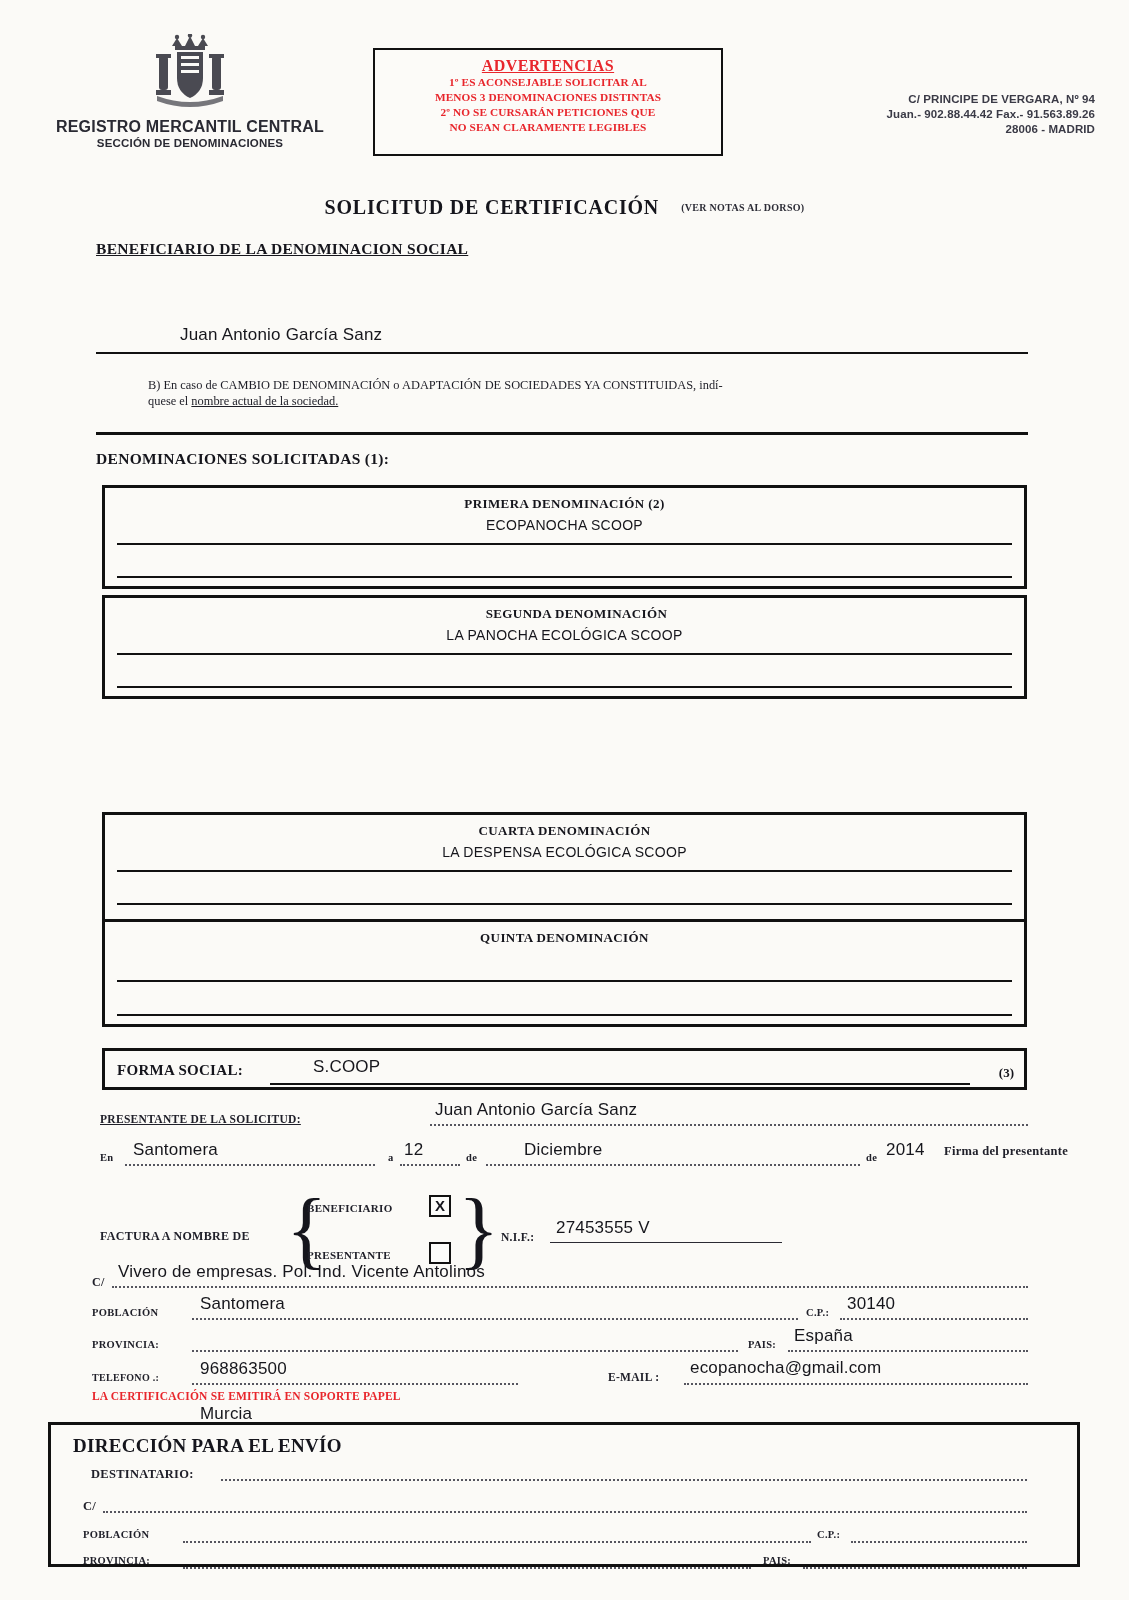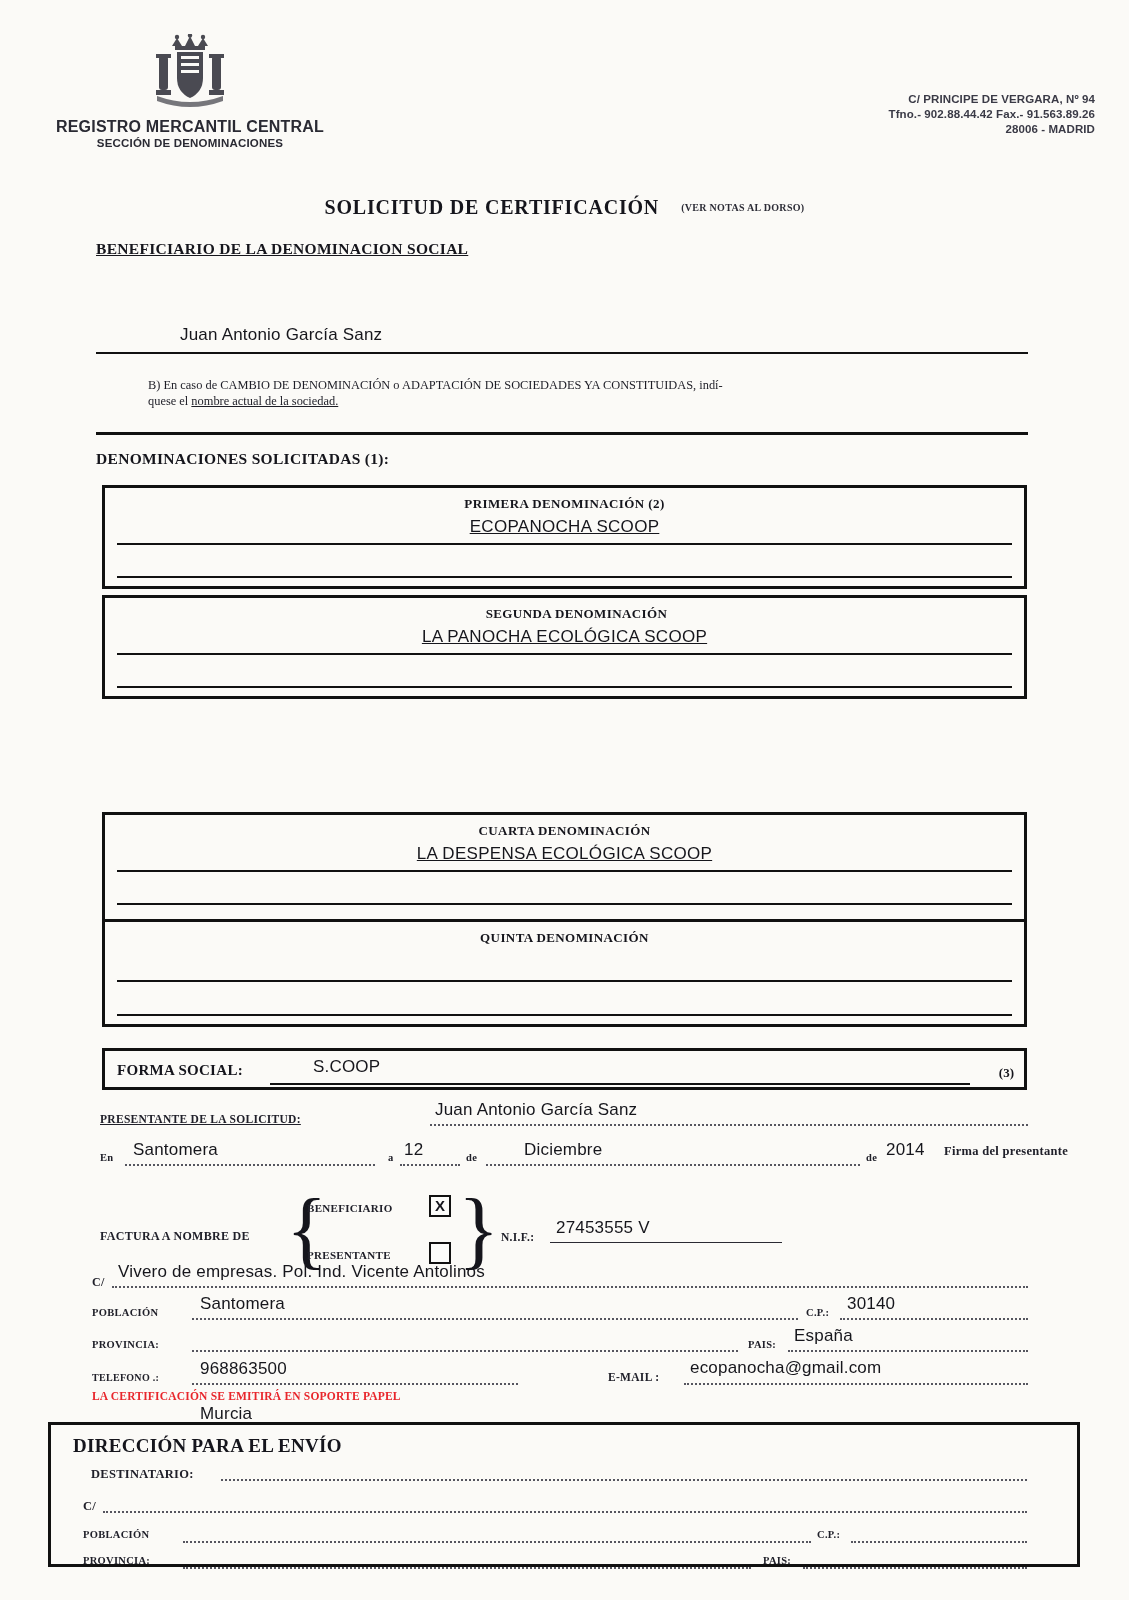--- a/index.html
+++ b/index.html
@@ -182,24 +182,23 @@
     width: 925px;
     border: 3px solid #111;
     box-sizing: border-box;
     background: #fbfaf7;
   }
   .den-val {
     position: absolute;
     width: 100%;
     text-align: center;
     font-family: "Liberation Sans", sans-serif;
-    font-size: 17px;
+    font-size: 14px;
     letter-spacing: 0.3px;
     color: #16161c;
-    text-decoration: underline;
   }
   .den-line {
     position: absolute;
     left: 12px;
     right: 12px;
     height: 2px;
     background: #111;
   }
 
   
@@ -328,24 +327,31 @@
         <g fill="#fbfaf7">
           <rect x="28" y="22" width="18" height="3"></rect>
           <rect x="28" y="29" width="18" height="3"></rect>
           <rect x="28" y="36" width="18" height="3"></rect>
         </g>
       </svg>
       <div class="org-line1">REGISTRO MERCANTIL CENTRAL</div>
       <div class="org-line2">SECCIÓN DE DENOMINACIONES</div>
     </div>
 
+    <div class="adv-box">
+      <div class="adv-title">ADVERTENCIAS</div>
+      <div class="adv-line">1º  ES ACONSEJABLE SOLICITAR  AL</div>
+      <div class="adv-line">MENOS 3 DENOMINACIONES DISTINTAS</div>
+      <div class="adv-line">2º  NO SE CURSARÁN PETICIONES QUE</div>
+      <div class="adv-line">NO SEAN CLARAMENTE LEGIBLES</div>
+    </div>
 
     <div class="addr-block">
       <div>C/ PRINCIPE DE VERGARA, Nº 94</div>
-      <div>Tfno.- 902.88.44.42   Fax.- 91.563.89.26</div>
+      <div>Juan.- 902.88.44.42   Fax.- 91.563.89.26</div>
       <div>28006 - MADRID</div>
     </div>
   </div>
 
   <div class="doc-title-row">
     <span class="doc-title">SOLICITUD DE CERTIFICACIÓN</span>
     <span class="doc-title-note">(VER NOTAS AL DORSO)</span>
   </div>
 
   <div class="sect-heading" style="left:96px; top:240px;">BENEFICIARIO DE LA DENOMINACION SOCIAL</div>

